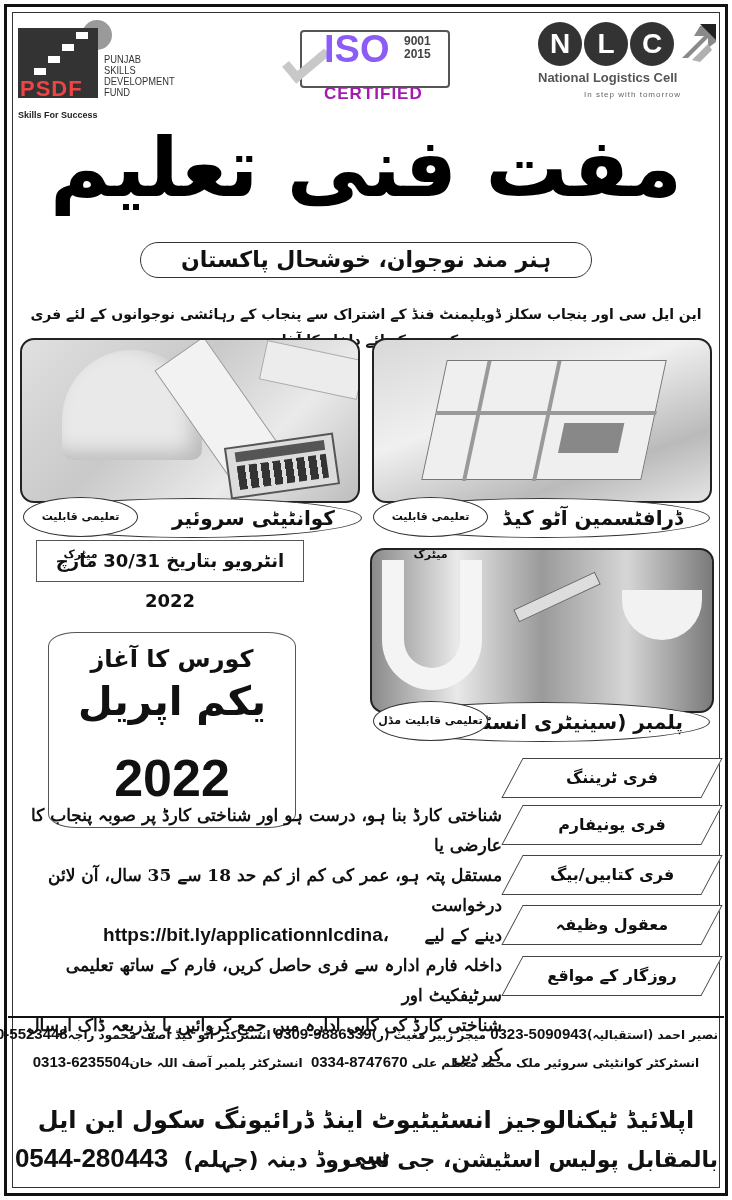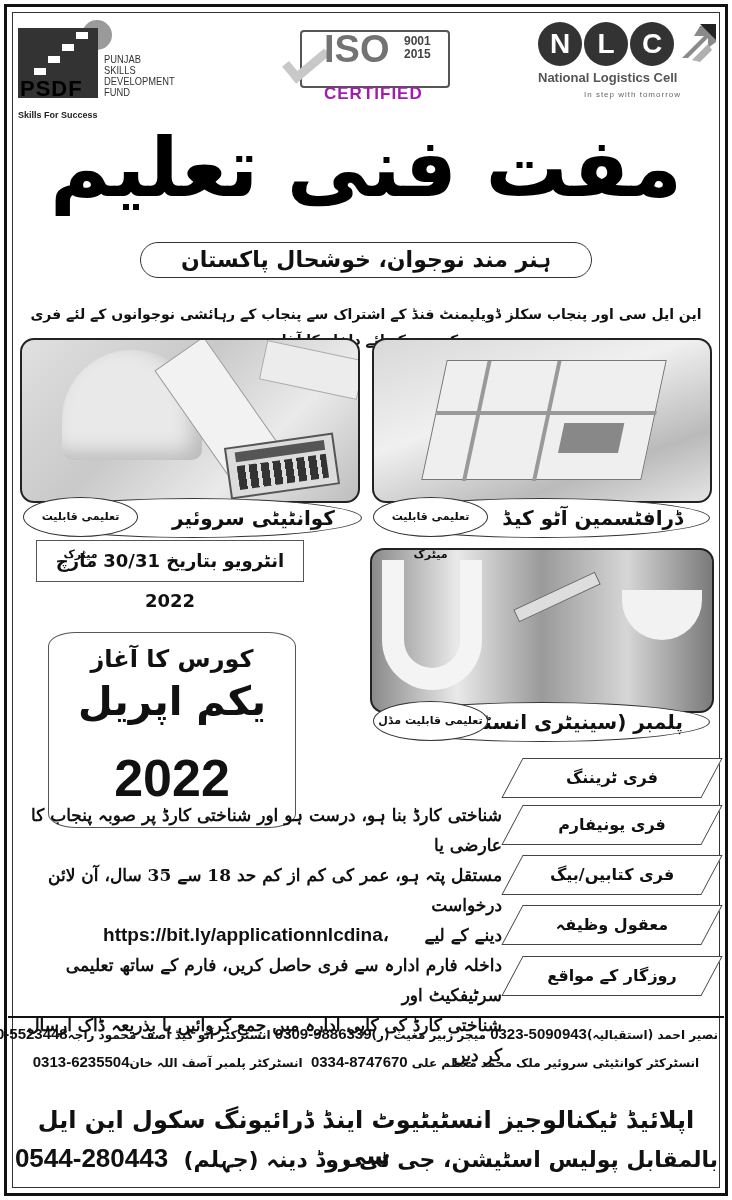--- a/index.html
+++ b/index.html
@@ -8,27 +8,27 @@
 
   .frame { position: absolute; left: 4px; top: 4px; width: 724px; height: 1192px;
            border: 3px solid #111; background: #fff; }
   .frame-inner { position: absolute; left: 5px; top: 5px; right: 5px; bottom: 5px; border: 1px solid #333; }
 
   
   .psdf { position: absolute; left: 12px; top: 14px; width: 180px; height: 110px; }
   .psdf-mark { position: absolute; left: 6px; top: 14px; width: 80px; height: 70px; background: #333; }
   .psdf-circle { position: absolute; left: 70px; top: 6px; width: 30px; height: 30px; border-radius: 50%; background: #9a9a9a; }
   .psdf-step { position: absolute; background: #fff; height: 7px; width: 12px; }
-  .psdf-text { position: absolute; left: 8px; top: 62px; font: bold 22px "Liberation Sans", sans-serif; color: #000000; letter-spacing: 1px; }
+  .psdf-text { position: absolute; left: 8px; top: 62px; font: bold 22px "Liberation Sans", sans-serif; color: #ef4444; letter-spacing: 1px; }
   .psdf-name { position: absolute; left: 92px; top: 40px; font: 11px "Liberation Sans Narrow", "Liberation Sans", sans-serif; line-height: 11px; color: #333; transform: scaleX(0.85); transform-origin: left; }
   .psdf-tag { position: absolute; left: 6px; top: 96px; font: bold 9px "Liberation Sans", sans-serif; color: #222; }
 
   .iso { position: absolute; left: 300px; top: 30px; width: 150px; height: 58px; border: 2px solid #555; border-radius: 4px; }
   .iso-check { position: absolute; left: -18px; top: 18px; width: 44px; height: 22px; border-left: 9px solid #c8c8c8; border-bottom: 9px solid #c8c8c8; transform: rotate(-40deg); }
-  .iso-big { position: absolute; left: 22px; top: -4px; font: bold 38px "Liberation Sans", sans-serif; color: #737373; text-align: center; }
+  .iso-big { position: absolute; left: 22px; top: -4px; font: bold 38px "Liberation Sans", sans-serif; color: #8b5cf6; text-align: center; }
   .iso-nums { position: absolute; left: 102px; top: 3px; font: bold 12px "Liberation Sans", sans-serif; line-height: 13px; color: #444; }
   .iso-cert { position: absolute; left: 22px; top: 36px; font: bold 17px "Liberation Sans", sans-serif; color: #a21caf; letter-spacing: 1px; margin-top: 16px; }
 
   .nlc { position: absolute; left: 538px; top: 18px; width: 190px; height: 90px; }
   .nlc-circle { position: absolute; top: 4px; width: 44px; height: 44px; border-radius: 50%; background: #333; color: #fff;
                 font: bold 28px "Liberation Sans", sans-serif; text-align: center; line-height: 44px; }
   .nlc-arrow { position: absolute; left: 140px; top: 2px; width: 42px; height: 42px; }
   .nlc-name { position: absolute; left: 0; top: 52px; font: bold 13px "Liberation Sans", sans-serif; color: #555; }
   .nlc-tag { position: absolute; left: 46px; top: 72px; font: 8px "Liberation Sans", sans-serif; color: #666; letter-spacing: 1px; }
 

